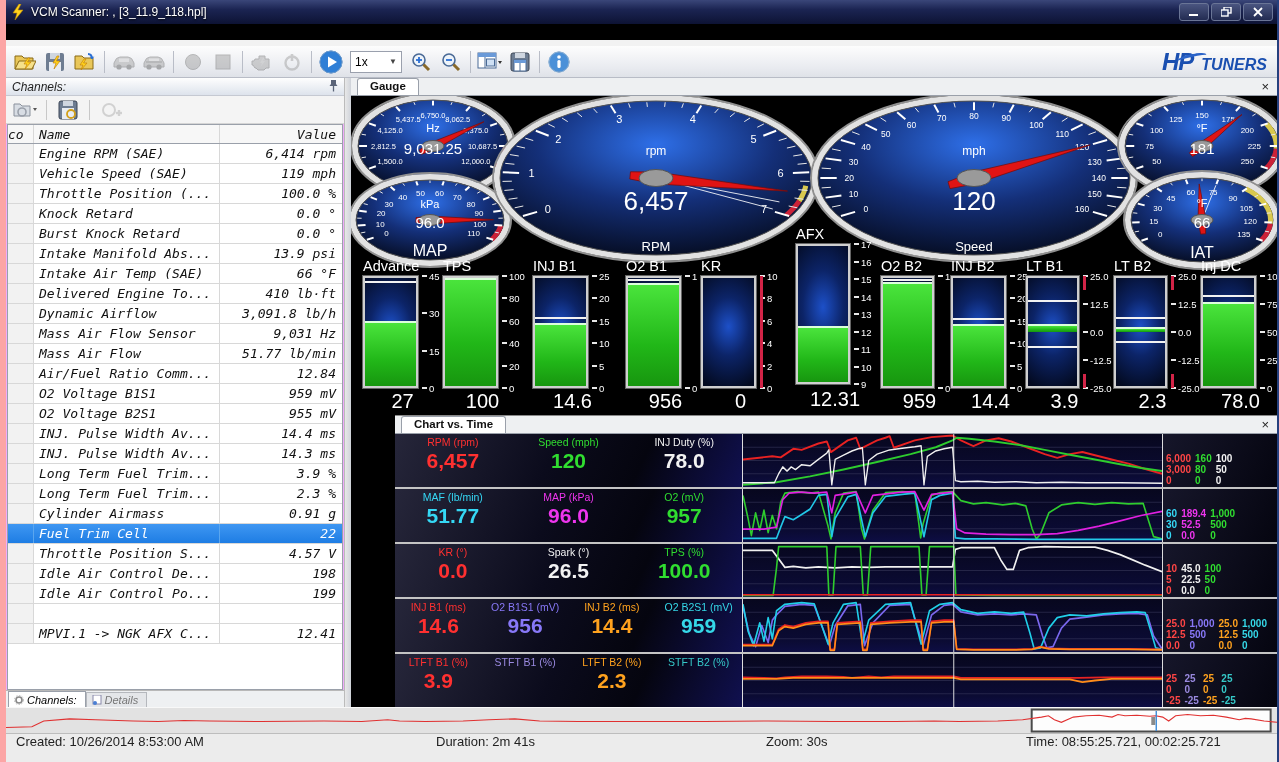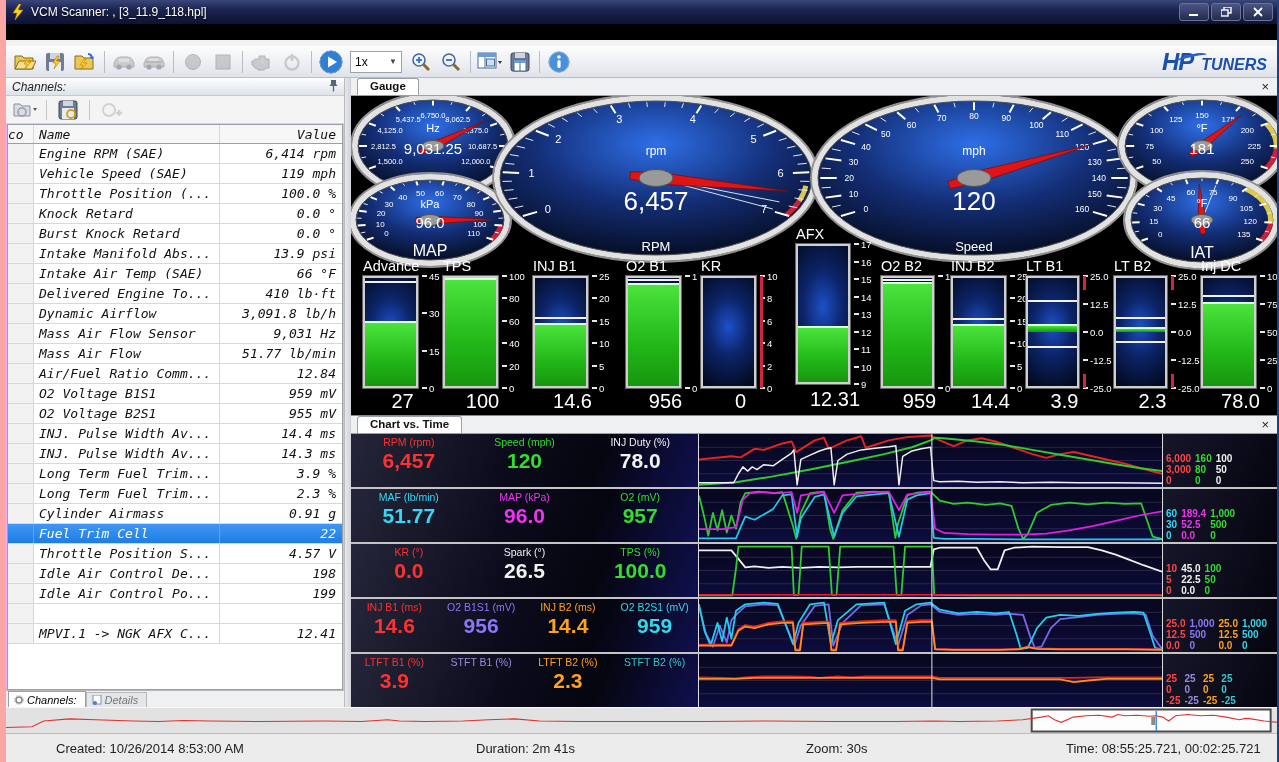--- a/index.html
+++ b/index.html
@@ -71,36 +71,36 @@
   .bargauge{position:absolute;}
   .bar-title{position:absolute;color:#fff;font-size:14.5px;white-space:nowrap;}
   .bar-body{position:absolute;border:2px solid #cfcfcf;outline:1px solid #666;background:radial-gradient(ellipse 90% 60% at 50% 45%,#1d50c8 0%,#0c2468 45%,#030a20 100%);}
   .bar-fill{position:absolute;left:0;width:100%;background:linear-gradient(180deg,#4ae43c,#21b718 60%,#17960f);border-top:2px solid #dcffdc;}
   .bar-marker{position:absolute;left:0;width:100%;height:2px;background:#f2f2f2;}
   .bar-tick{position:absolute;height:2px;background:#e8e8e8;}
   .bar-ticklbl{position:absolute;color:#fff;font-size:9.5px;transform:translateY(-50%);white-space:nowrap;}
   .bar-rail{position:absolute;width:3px;background:#d22447;}
   .bar-value{position:absolute;color:#fff;font-size:20px;text-align:center;white-space:nowrap;}
   
-  .chart-panel{height:292px;display:flex;flex-direction:column;border-top:1px solid #888;}
+  .chart-panel{height:292px;display:flex;flex-direction:column;border-top:1px solid #888;margin-left:44px;}
   .chart-rows{flex:1;display:flex;flex-direction:column;background:#000;}
   .chart-row{flex:1;display:flex;border-bottom:2px solid #c4c4c4;min-height:0;}
   .chart-row:last-child{border-bottom:none;}
   .c-labels{width:348px;display:flex;background:linear-gradient(115deg,#26263a 0%,#0b0b1c 45%,#05050f 70%,#101050 100%);border-right:1px solid #ddd;}
   .c-cell{flex:1;display:flex;flex-direction:column;align-items:center;padding-top:2px;overflow:hidden;}
   .c-cname{font-size:10.5px;white-space:nowrap;}
   .c-cval{font-size:21px;font-weight:bold;margin-top:1px;white-space:nowrap;}
   .c-plot{flex:1;position:relative;background:linear-gradient(180deg,#07071e,#0b0b34 80%,#0d0d44);border-right:1px solid #ddd;min-width:0;}
   .c-plot svg{position:absolute;inset:0;width:100%;height:100%;}
   .c-scale{width:114px;background:linear-gradient(115deg,#16162a,#050510);display:flex;padding:1px 0 1px 3px;gap:4px;align-items:flex-end;}
   .c-scol{display:flex;flex-direction:column;justify-content:space-between;font-size:10px;font-weight:bold;}
   
   .overview{position:absolute;left:0;top:707px;width:100%;height:26px;background:#e2e2e2;border-top:1px solid #f8f8f8;}
   .statusbar{position:absolute;left:0;top:733px;width:100%;height:29px;background:#ececec;border-top:1px solid #bdbdbd;
-    display:flex;align-items:center;font-size:13px;color:#222;padding-left:40px;}
+    display:flex;align-items:flex-start;font-size:13px;color:#222;}
   .sb-item{white-space:nowrap;}
   svg text{font-family:"Liberation Sans",sans-serif;}
 </style>
 </head>
 <body>
 
 <div class="window">
 
   <div class="titlebar">
     <span class="title-icon">

